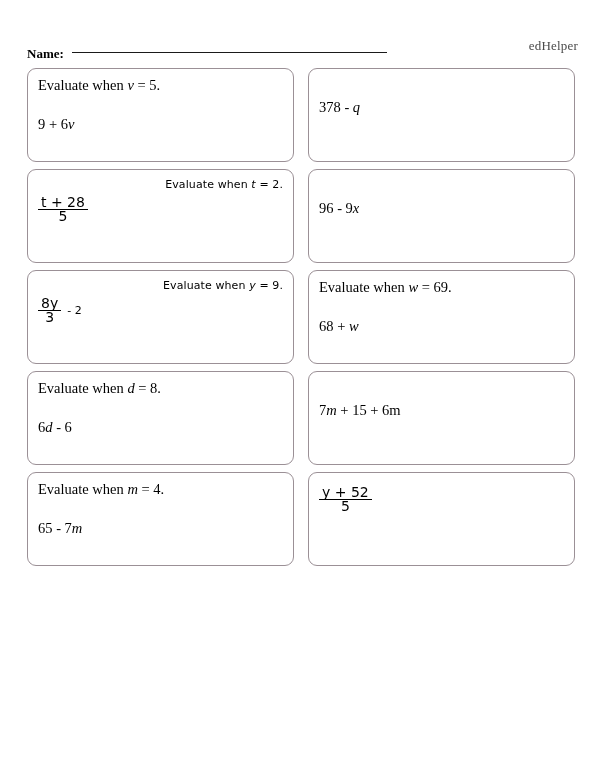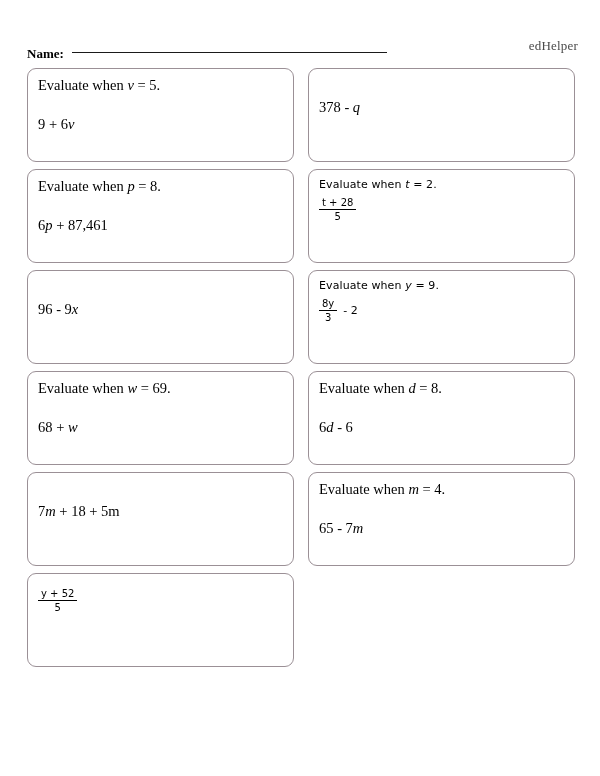--- a/index.html
+++ b/index.html
@@ -104,36 +104,37 @@
 
   
   .style-sans .prompt,
   .style-sans .expr {
     font-family: "DejaVu Sans", sans-serif;
     font-size: 11px;
     line-height: 13px;
   }
   .style-sans .prompt {
     letter-spacing: 0.1px;
+    text-align: right;
   }
   .style-sans .expr {
     margin-top: 6px;
     display: flex;
     align-items: center;
     font-size: 11px;
   }
 
   
   .fraction {
     display: inline-flex;
     flex-direction: column;
     align-items: center;
     vertical-align: middle;
     font-family: "DejaVu Sans", sans-serif;
-    font-size: 10px;
+    font-size: 14px;
     line-height: 11px;
   }
   .fraction .numer {
     padding: 0 3px 1px 3px;
     border-bottom: 1.1px solid #000;
     white-space: nowrap;
   }
   .fraction .denom {
     padding-top: 1px;
     white-space: nowrap;
@@ -157,24 +158,20 @@
     <span class="name-rule"></span>
   </div>
 
   <div class="grid">
       <div class="problem-box">
         <div class="prompt"><span>Evaluate when </span><span class="var">v</span><span> = 5.</span></div>
         <div class="expr"><span>9 + 6</span><span class="var">v</span><span></span></div>
       </div>
       <div class="problem-box">
         <div class="expr"><span>378 - </span><span class="var">q</span><span></span></div>
-      </div>
-      <div class="problem-box">
-        <div class="prompt"><span>Evaluate when </span><span class="var">p</span><span> = 8.</span></div>
-        <div class="expr"><span>6</span><span class="var">p</span><span> + 87,461</span></div>
       </div>
       <div class="problem-box style-sans">
         <div class="prompt"><span>Evaluate when </span><span class="var">t</span><span> = 2.</span></div>
         <div class="expr">
           <span class="fraction">
             <span class="numer">t + 28</span>
             <span class="denom">5</span>
           </span>
         </div>
       </div>
@@ -193,21 +190,21 @@
       </div>
       <div class="problem-box">
         <div class="prompt"><span>Evaluate when </span><span class="var">w</span><span> = 69.</span></div>
         <div class="expr"><span>68 + </span><span class="var">w</span><span></span></div>
       </div>
       <div class="problem-box">
         <div class="prompt"><span>Evaluate when </span><span class="var">d</span><span> = 8.</span></div>
         <div class="expr"><span>6</span><span class="var">d</span><span> - 6</span></div>
       </div>
       <div class="problem-box">
-        <div class="expr"><span>7</span><span class="var">m</span><span> + 18 + 5m</span></div>
+        <div class="expr"><span>7</span><span class="var">m</span><span> + 15 + 6m</span></div>
       </div>
       <div class="problem-box">
         <div class="prompt"><span>Evaluate when </span><span class="var">m</span><span> = 4.</span></div>
         <div class="expr"><span>65 - 7</span><span class="var">m</span><span></span></div>
       </div>
       <div class="problem-box style-sans">
         <div class="expr">
           <span class="fraction">
             <span class="numer">y + 52</span>
             <span class="denom">5</span>

